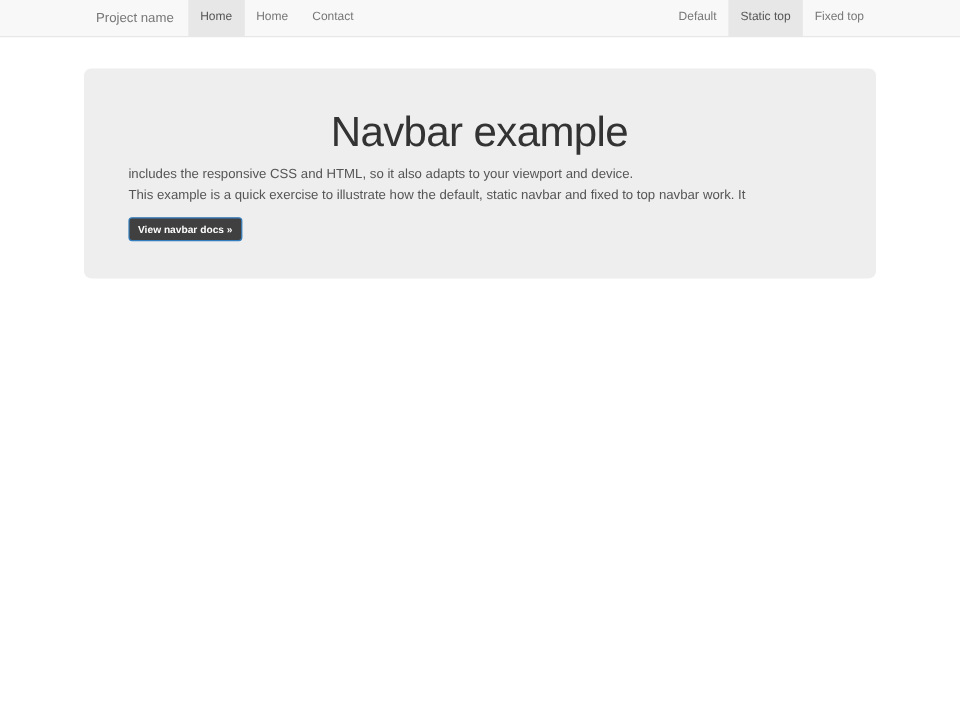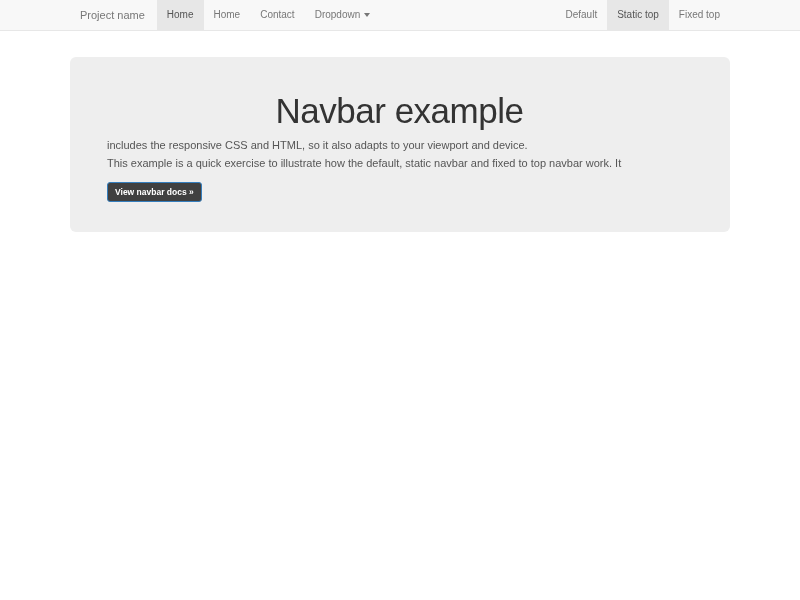--- a/index.html
+++ b/index.html
@@ -118,24 +118,20 @@
     <nav class="nav-left">
       <a class="nav-item active">
         <span>Home</span>
       </a>
       <a class="nav-item">
         <span>Home</span>
       </a>
       <a class="nav-item">
         <span>Contact</span>
       </a>
-      <a class="nav-item">
-        <span>Dropdown</span>
-        <span class="caret"></span>
-      </a>
     </nav>
 
     <nav class="nav-right">
       <a class="nav-item">
         <span>Default</span>
       </a>
       <a class="nav-item active">
         <span>Static top</span>
       </a>
       <a class="nav-item">

